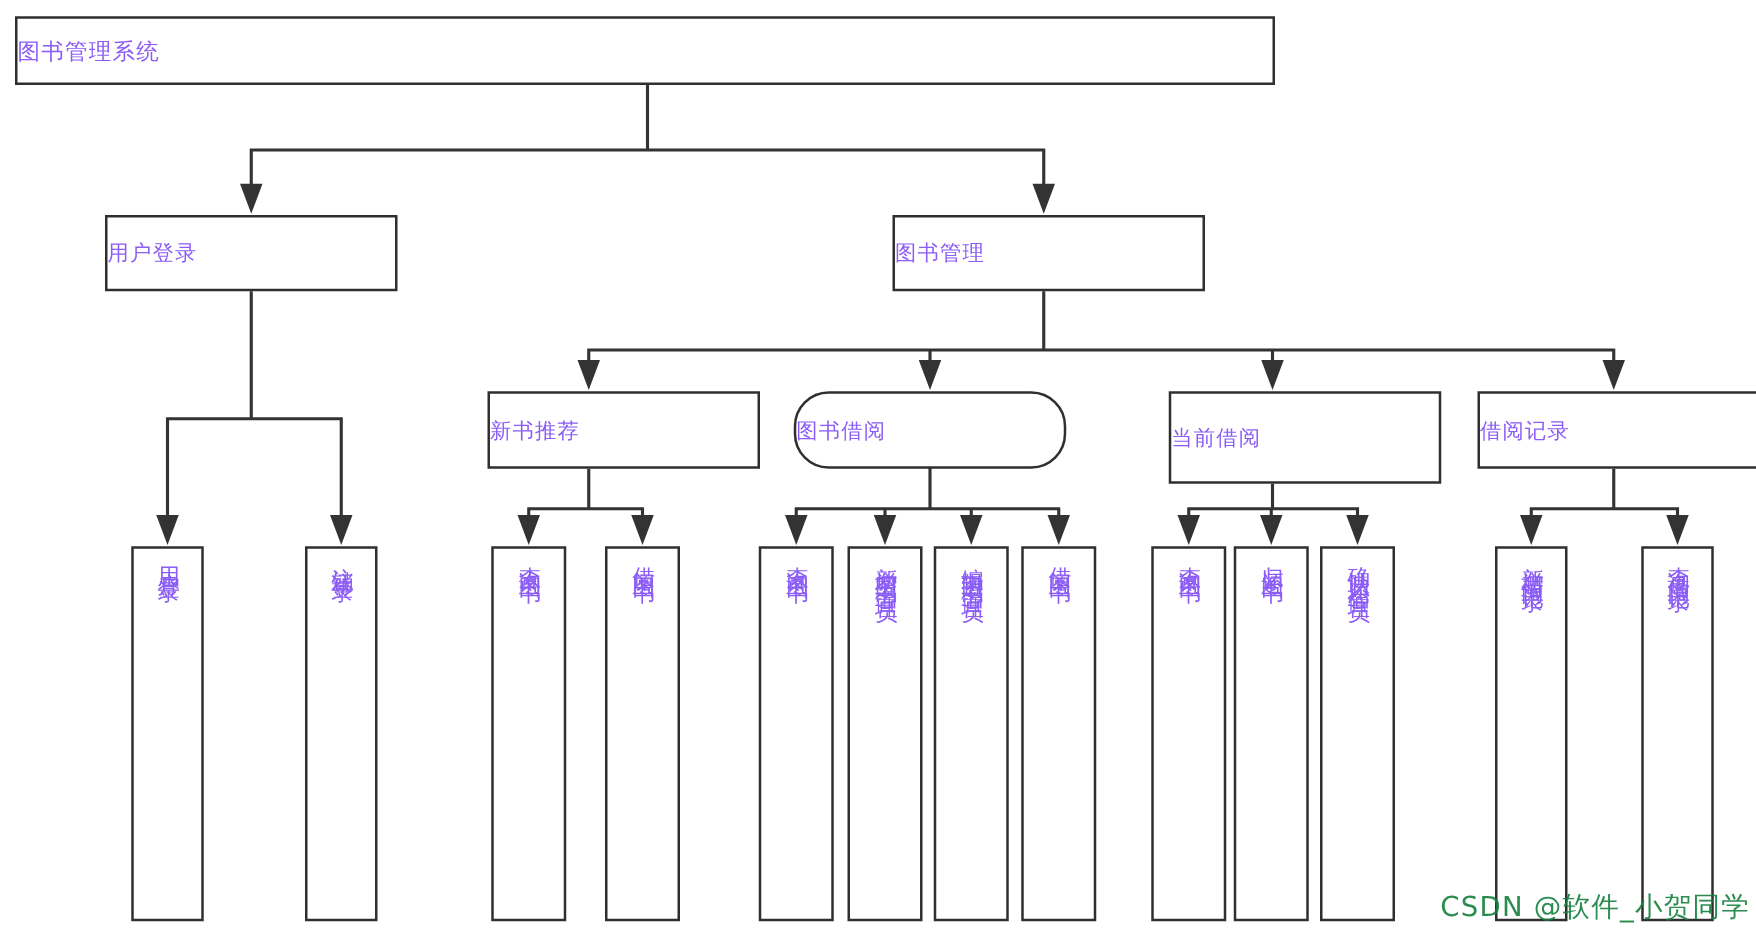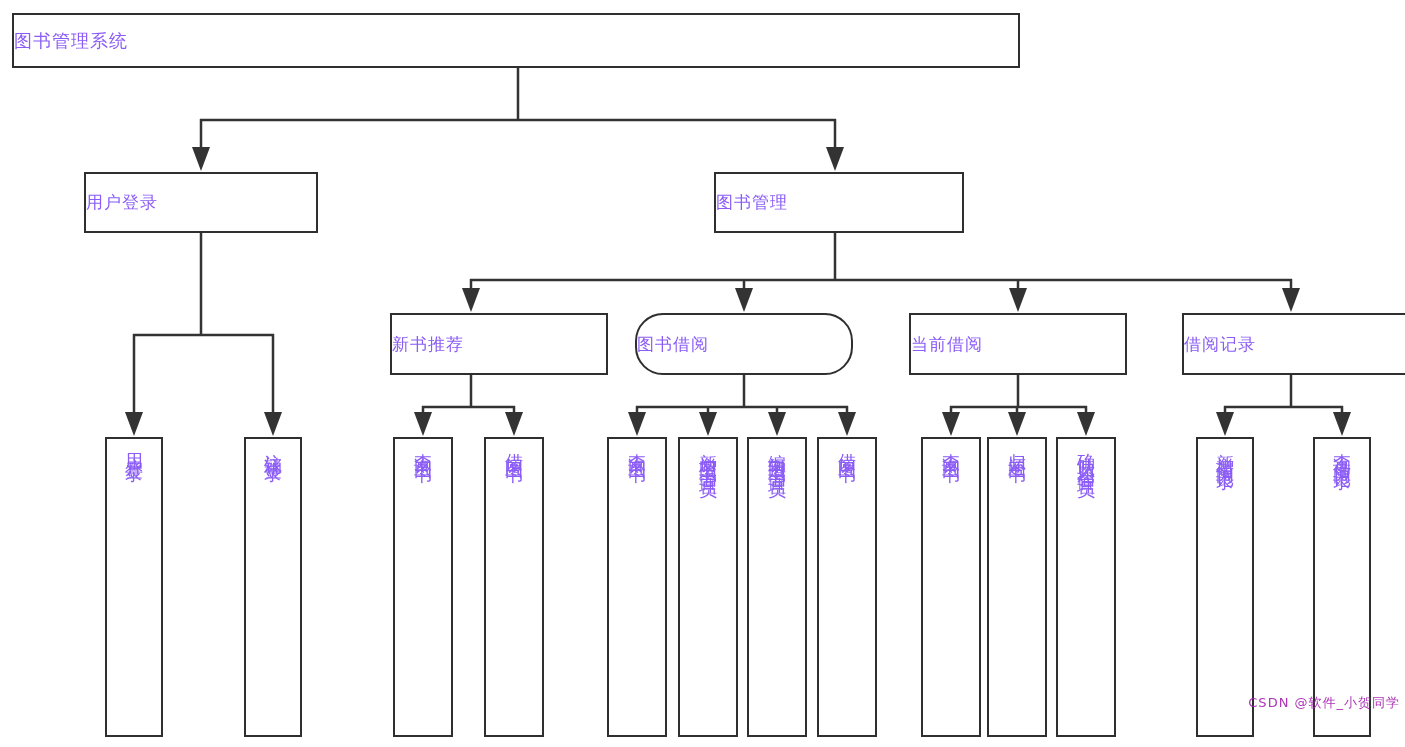--- a/index.html
+++ b/index.html
@@ -15,23 +15,23 @@
     display:flex; align-items:center; justify-content:flex-start;
     color:#8b5cf6;
   }
   .h { font-size:17px; letter-spacing:1px; white-space:nowrap; }
   .root { font-size:18px; }
   .v {
     writing-mode:vertical-rl; text-orientation:mixed;
     font-size:18px; letter-spacing:4px; line-height:1;
   }
   .watermark {
-    position:absolute; right:5px; top:694px;
-    font-size:13px; letter-spacing:1px;
-    color:#a21caf; opacity:0.9; z-index:5; white-space:nowrap;
+    position:absolute; right:5px; top:711px;
+    font-size:22px; letter-spacing:1px;
+    color:#15803d; opacity:0.9; z-index:5; white-space:nowrap;
   }
 </style>
 </head>
 <body>
 
 <div id="canvas">
 
   <svg id="wires" width="1405" height="747" viewBox="0 0 1405 747">
     <g stroke="#333333" stroke-width="2.5" fill="none">
 
@@ -67,21 +67,21 @@
   <div class="node h" style="left:714px;top:172px;width:250px;height:61px;">
     <span>图书管理</span>
   </div>
 
   <div class="node h" style="left:362px;top:313px;width:218px;height:62px;margin-left:28px;">
     <span>新书推荐</span>
   </div>
   <div class="node h" style="left:635px;top:313px;width:218px;height:62px;border-radius:28px;">
     <span>图书借阅</span>
   </div>
-  <div class="node h" style="left:909px;top:313px;width:218px;height:62px;">
+  <div class="node h" style="left:935px;top:313px;width:218px;height:74px;">
     <span>当前借阅</span>
   </div>
   <div class="node h" style="left:1182px;top:313px;width:242px;height:62px;">
     <span>借阅记录</span>
   </div>
 
   <div class="node v" style="left:105px;top:437px;width:58px;height:300px;">
     <span>用户登录</span>
   </div>
   <div class="node v" style="left:244px;top:437px;width:58px;height:300px;">

